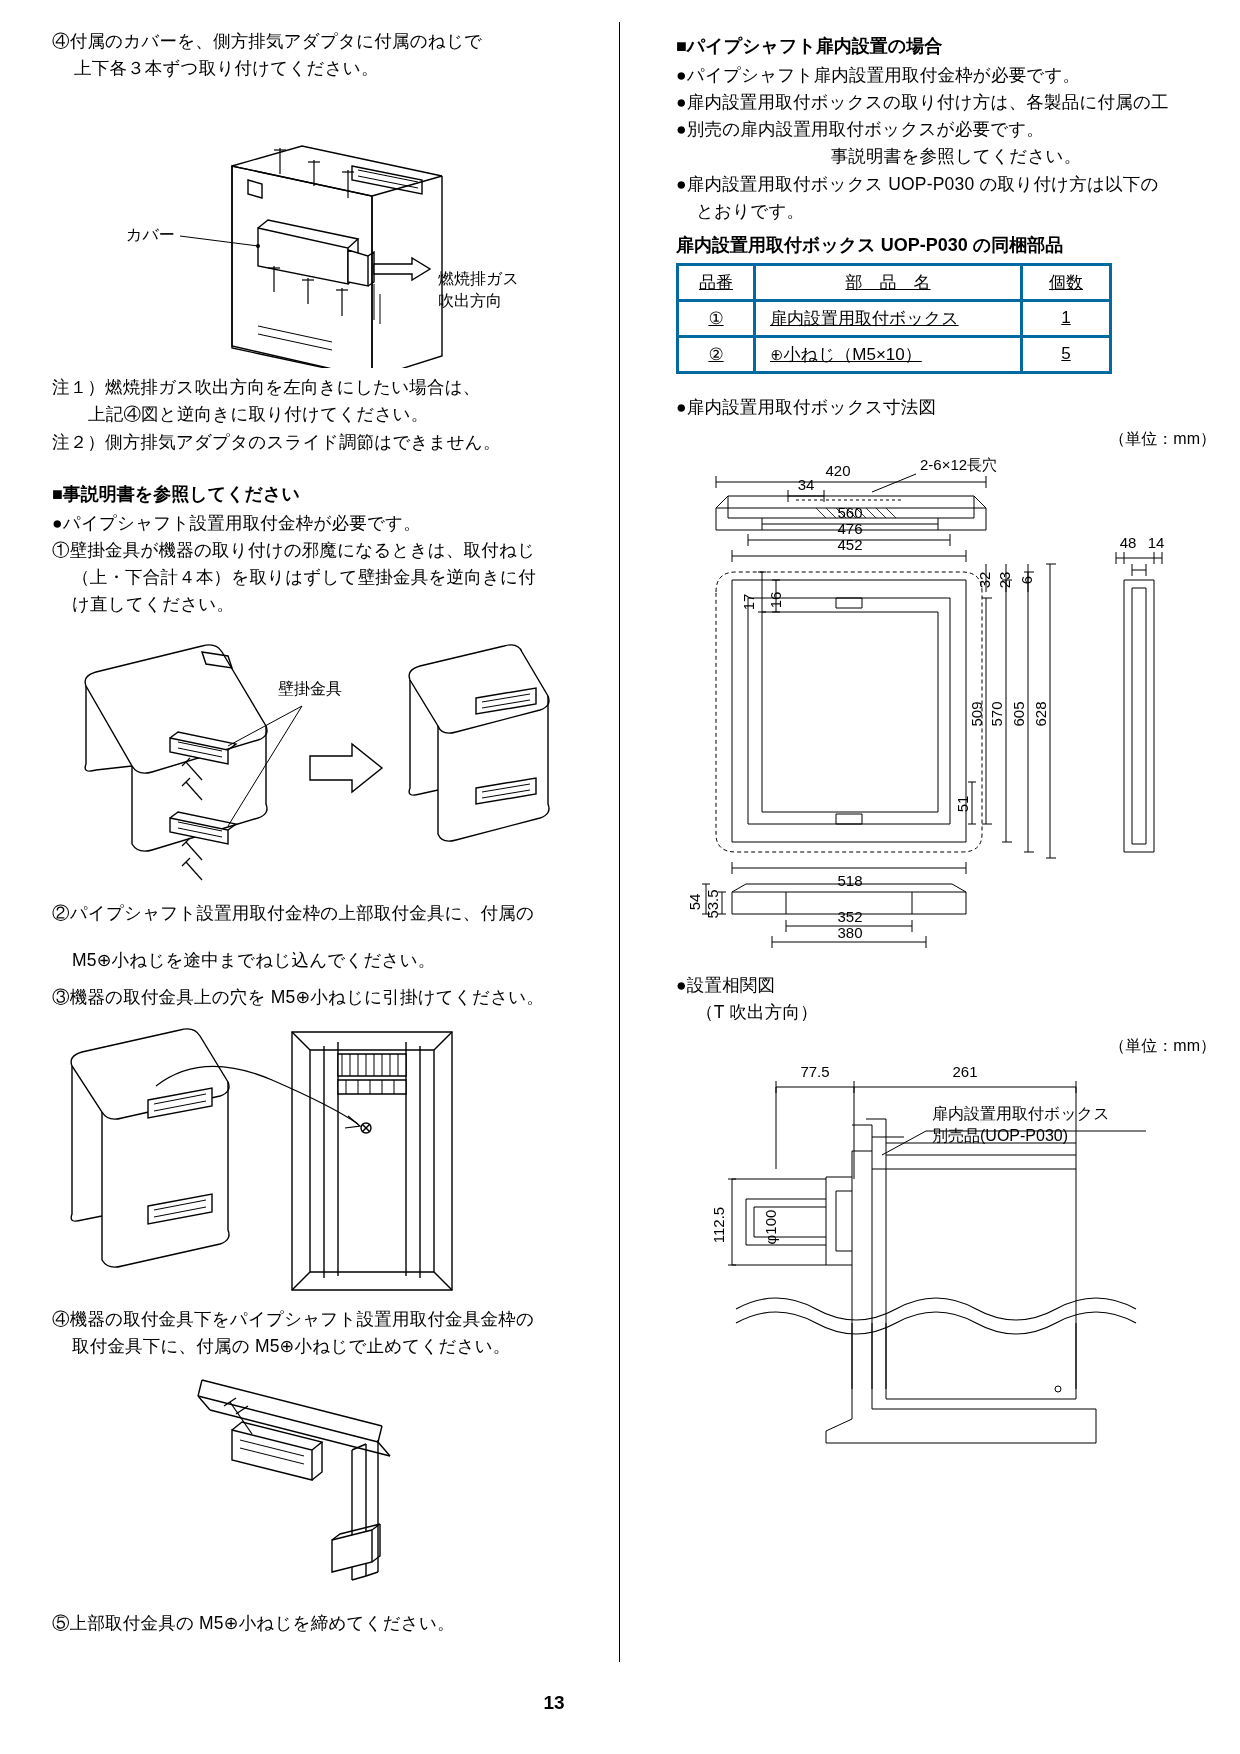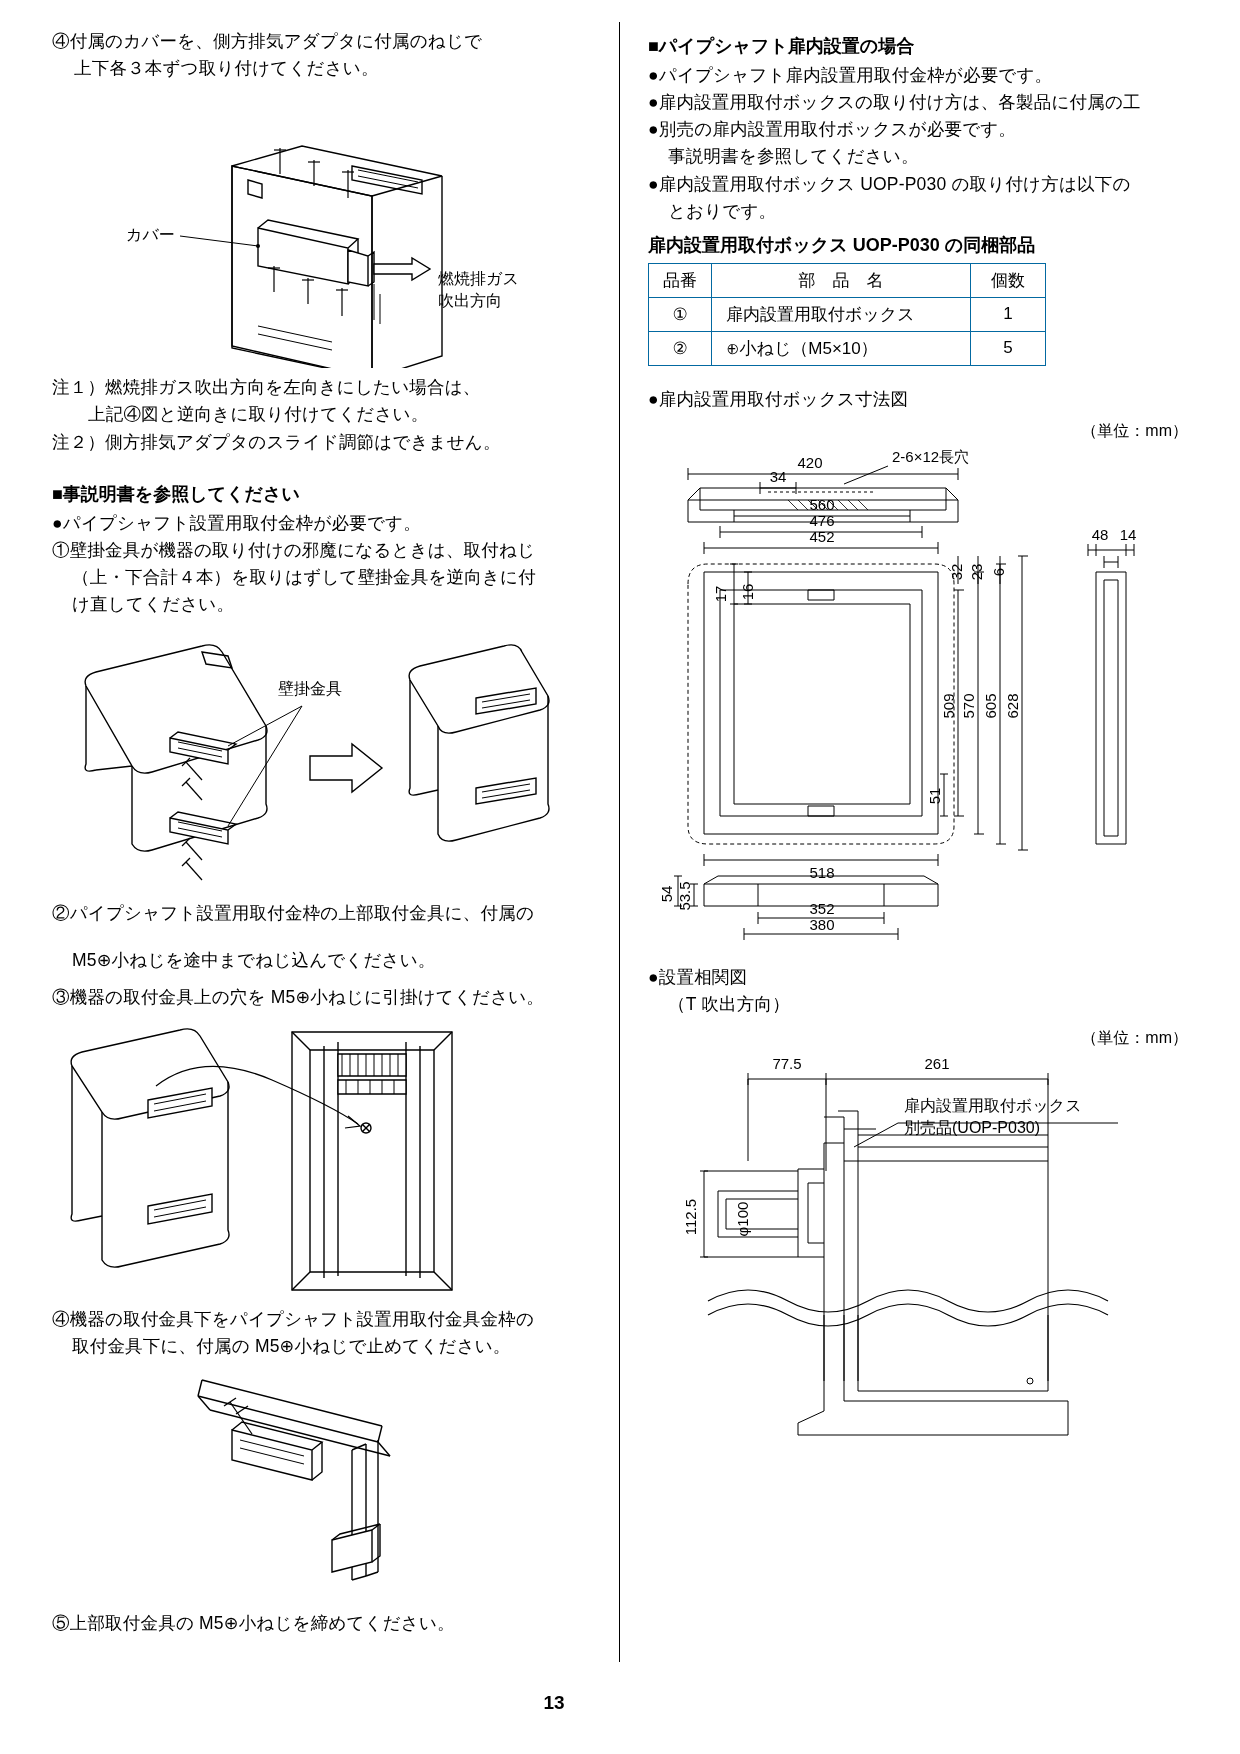--- a/index.html
+++ b/index.html
@@ -13,21 +13,21 @@
   }
   .page { position:relative; width:1240px; height:1754px; }
 
   
   .divider {
     position:absolute; left:619px; top:22px; width:1px; height:1640px;
     background:#000;
   }
 
   .col-left  { position:absolute; left:52px;  top:28px; width:530px; }
-  .col-right { position:absolute; left:648px; top:28px; width:540px; }
+  .col-right { position:absolute; left:676px; top:28px; width:540px; }
 
   p { margin:0; }
 
   .tx { font-size:17.5px; line-height:1.55; letter-spacing:0.2px; }
 
   .sect-head {
     font-weight:bold; font-size:18px; margin-top:6px; margin-bottom:4px;
   }
   .sp6 { height:6px; }
   .sp10 { height:10px; }
@@ -38,22 +38,23 @@
   .page-num {
     position:absolute; left:0; top:1692px; width:1108px; text-align:center;
     font-size:19px; font-weight:bold;
   }
 
   
   table.parts {
     border-collapse:collapse; margin-top:6px; font-size:17px;
   }
   table.parts th, table.parts td {
-    border:1px solid #0369a1; padding:5px 4px; text-align:center;
+    border:3px solid #0369a1; padding:5px 10px; text-align:center;
     font-weight:normal;
+    text-decoration:underline;
   }
   table.parts td.name { text-align:left; padding-left:14px; width:240px; }
   table.parts th.c1, table.parts td.c1 { width:54px; }
   table.parts th.c3, table.parts td.c3 { width:66px; }
 
   .unit { text-align:right; font-size:16px; }
 
   svg { display:block; }
   .lbl { font-family:"Liberation Sans", sans-serif; font-size:15px; }
   .lbl-jp { font-family:"Liberation Sans", sans-serif; font-size:16px; }
@@ -317,21 +318,21 @@
 
   </div>
 
   <div class="col-right">
 
     <p class="sect-head">■パイプシャフト扉内設置の場合</p>
 
     <p class="tx">●パイプシャフト扉内設置用取付金枠が必要です。</p>
     <p class="tx">●扉内設置用取付ボックスの取り付け方は、各製品に付属の工</p>
     <p class="tx">●別売の扉内設置用取付ボックスが必要です。</p>
-    <p class="tx" style="padding-left:20px;">事説明書を参照してください。</p>
+    <p class="tx" style="padding-left:20px;text-align:center;">事説明書を参照してください。</p>
     <p class="tx">●扉内設置用取付ボックス UOP-P030 の取り付け方は以下の</p>
     <p class="tx" style="padding-left:20px;">とおりです。</p>
 
     <p class="sect-head" style="margin-top:8px;">扉内設置用取付ボックス UOP-P030 の同梱部品</p>
 
     <table class="parts">
       <thead>
         <tr>
           <th class="c1">品番</th>
           <th class="name" style="text-align:center;">部　品　名</th>

